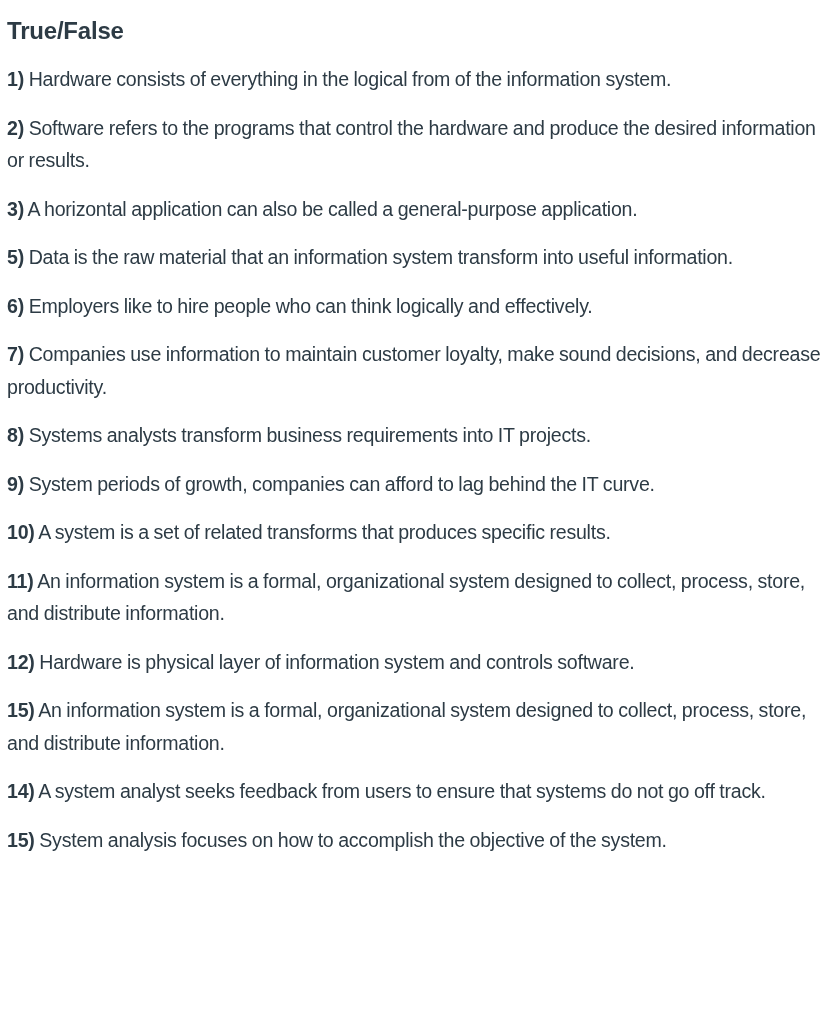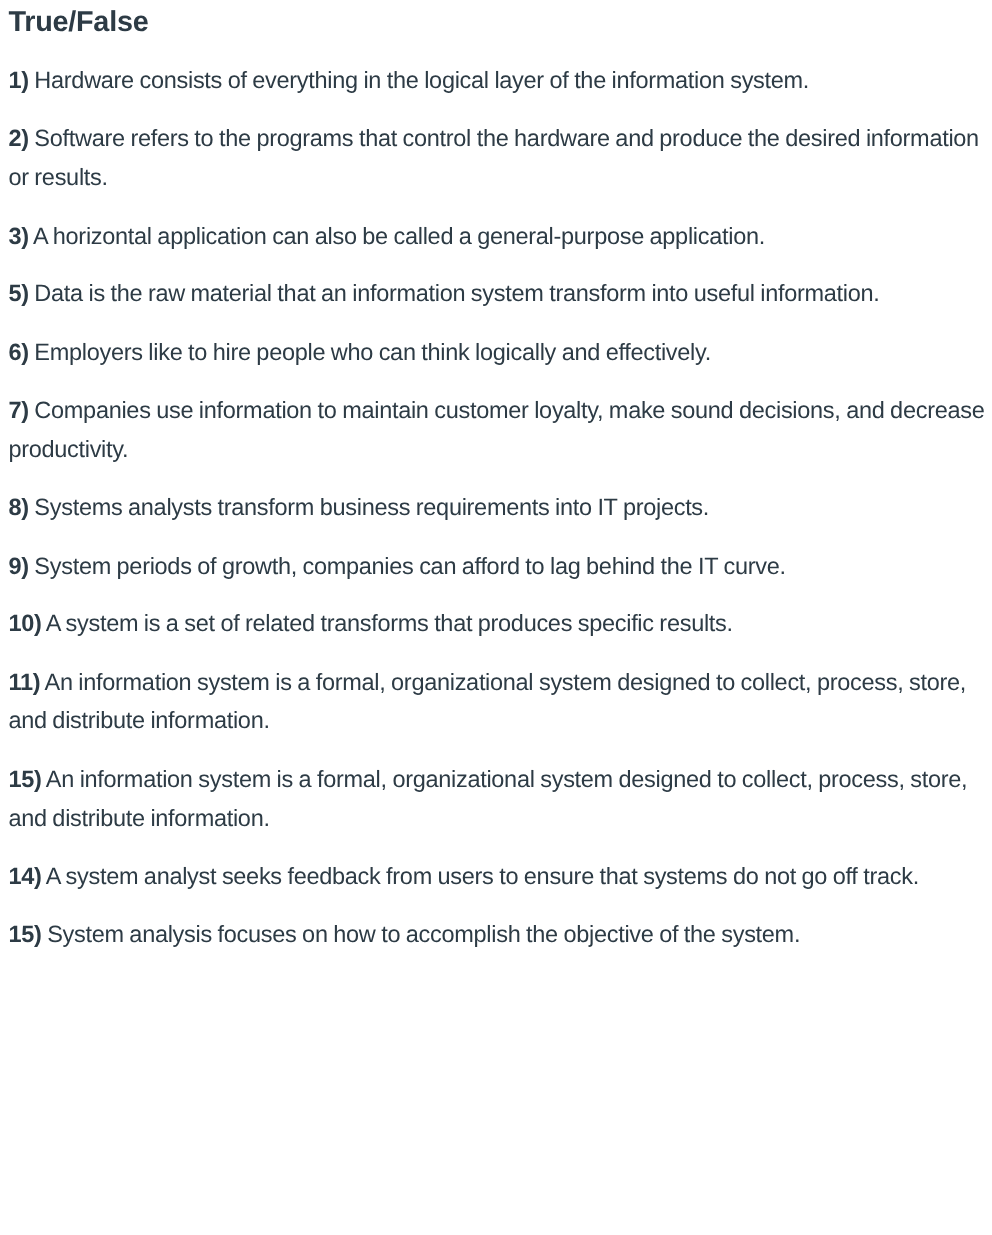--- a/index.html
+++ b/index.html
@@ -8,21 +8,21 @@
       background: #ffffff;
     }
     body {
       width: 827px;
       height: 1029px;
       overflow: hidden;
       font-family: "Liberation Sans", sans-serif;
       color: #2d3b45;
     }
     .page {
-      padding: 4px 0 0 7px;
+      padding: 16px 0 0 7px;
       box-sizing: border-box;
       width: 827px;
     }
     .title {
       font-size: 24px;
       font-weight: bold;
       line-height: 28px;
       margin: 0;
       padding-top: 1px;
       height: 46px;
@@ -44,27 +44,28 @@
     .qnum {
       font-weight: bold;
     }
   </style>
 </head>
 <body>
 
 <div class="page">
   <h2 class="title">True/False</h2>
   <ol class="qlist">
-    <li class="q"><span class="qnum">1)</span> <span>Hardware consists of everything in the logical layer of the information system.</span></li>
+    <li class="q"><span class="qnum">1)</span> <span>Hardware consists of everything in the logical from of the information system.</span></li>
     <li class="q"><span class="qnum">2)</span> <span>Software refers to the programs that control the hardware and produce the desired information or results.</span></li>
     <li class="q"><span class="qnum">3)</span> <span>A horizontal application can also be called a general-purpose application.</span></li>
     <li class="q"><span class="qnum">5)</span> <span>Data is the raw material that an information system transform into useful information.</span></li>
     <li class="q"><span class="qnum">6)</span> <span>Employers like to hire people who can think logically and effectively.</span></li>
     <li class="q"><span class="qnum">7)</span> <span>Companies use information to maintain customer loyalty, make sound decisions, and decrease productivity.</span></li>
     <li class="q"><span class="qnum">8)</span> <span>Systems analysts transform business requirements into IT projects.</span></li>
     <li class="q"><span class="qnum">9)</span> <span>System periods of growth, companies can afford to lag behind the IT curve.</span></li>
     <li class="q"><span class="qnum">10)</span> <span>A system is a set of related transforms that produces specific results.</span></li>
     <li class="q"><span class="qnum">11)</span> <span>An information system is a formal, organizational system designed to collect, process, store, and distribute information.</span></li>
+    <li class="q"><span class="qnum">12)</span> <span>Hardware is physical layer of information system and controls software.</span></li>
     <li class="q"><span class="qnum">15)</span> <span>An information system is a formal, organizational system designed to collect, process, store, and distribute information.</span></li>
     <li class="q"><span class="qnum">14)</span> <span>A system analyst seeks feedback from users to ensure that systems do not go off track.</span></li>
     <li class="q"><span class="qnum">15)</span> <span>System analysis focuses on how to accomplish the objective of the system.</span></li>
   </ol>
 </div>
 
 </body></html>

